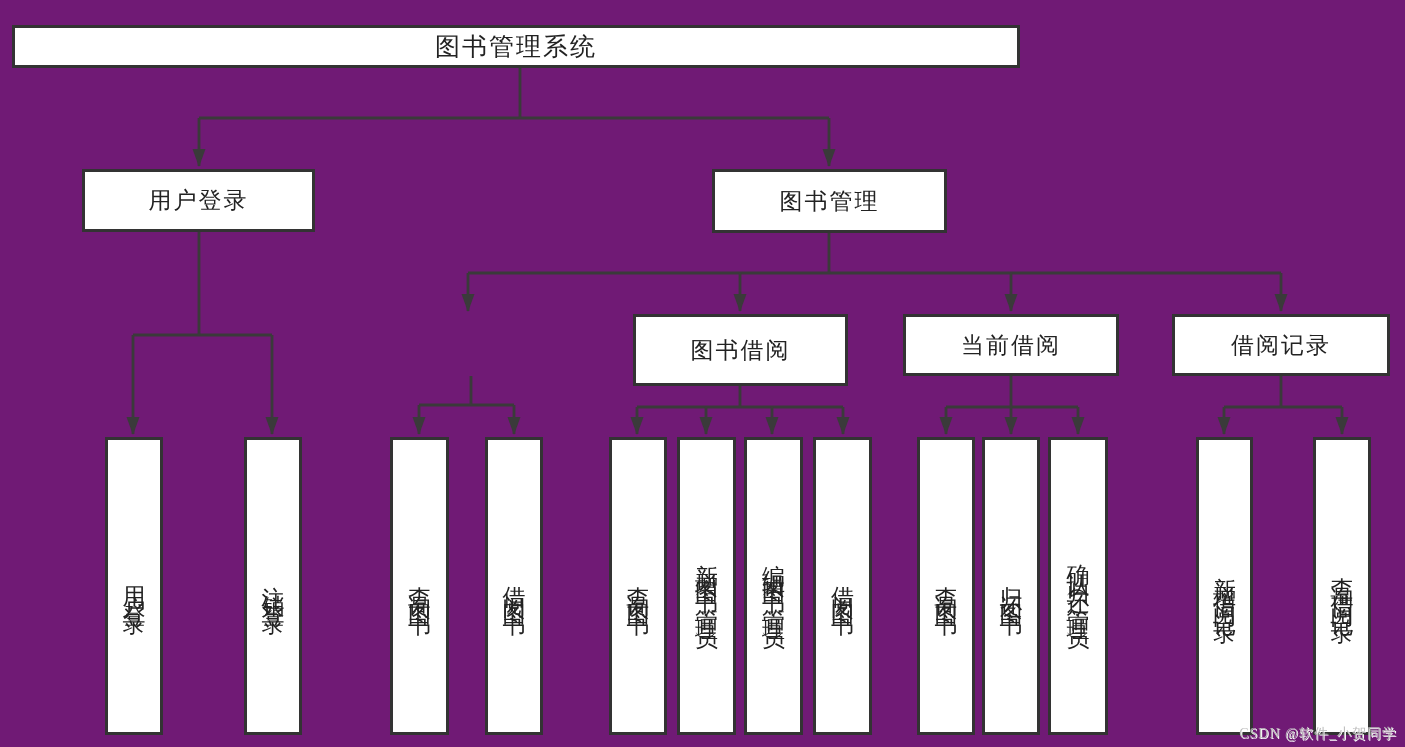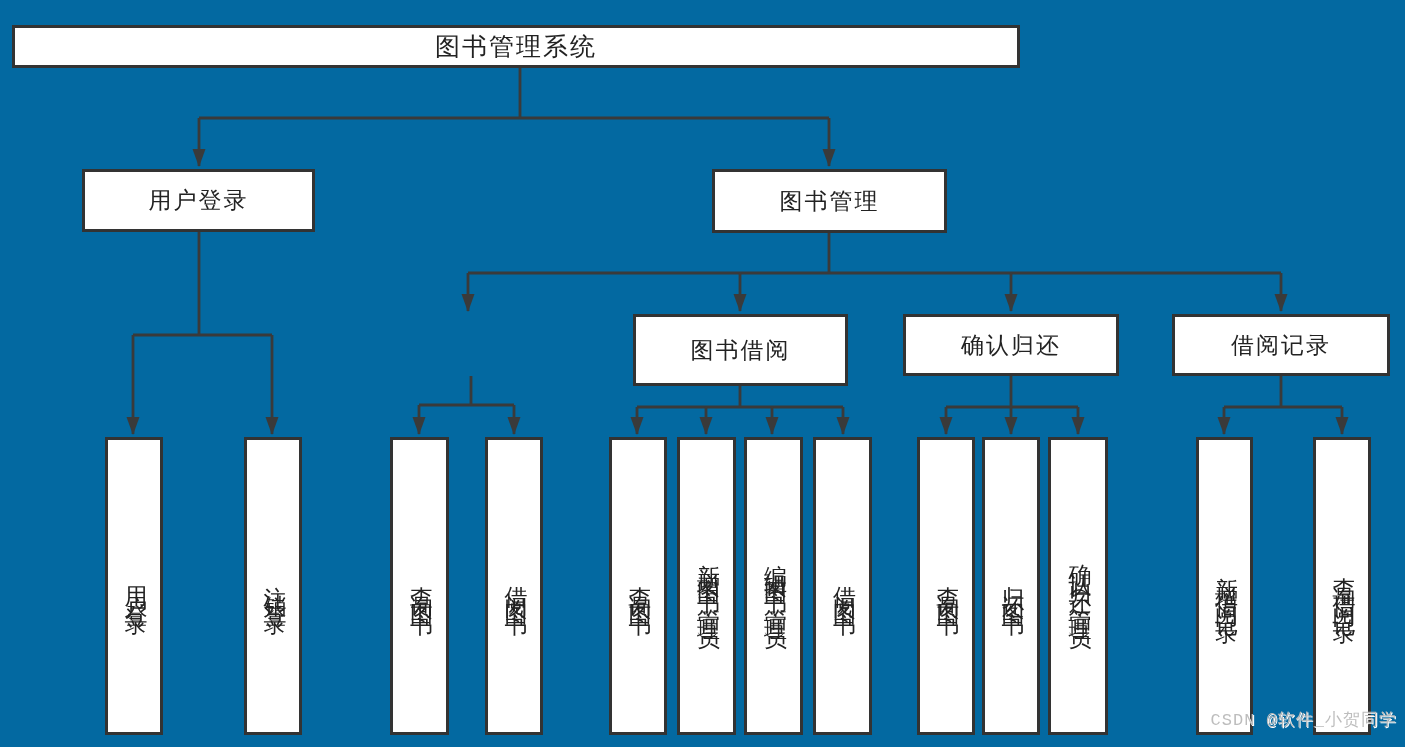--- a/index.html
+++ b/index.html
@@ -1,20 +1,20 @@
 <!DOCTYPE html>
 <html><head>
 <meta charset="utf-8">
 <style>
   html,body{margin:0;padding:0;background:#ffffff;}
   .page{
     position:relative;
     width:1405px;height:747px;
-    background:#0369a1;
-    font-family:Liberation Mono, monospace;
+    background:#701a75;
+    font-family:Liberation Serif, serif;
     overflow:hidden;
   }
   .connectors{position:absolute;left:0;top:0;width:1405px;height:747px;}
   .node{
     position:absolute;
     box-sizing:border-box;
     border:3px solid #333333;
     background:#ffffff;
     display:flex;
     align-items:center;
@@ -31,22 +31,22 @@
     writing-mode:vertical-rl;
     text-orientation:mixed;
     font-size:23px;
     letter-spacing:9px;
     line-height:1;
     white-space:nowrap;
   }
   .watermark{
     position:absolute;
     right:8px;
-    bottom:16px;
-    font-size:17px;
+    bottom:4px;
+    font-size:14px;
     color:#bdbdbd;
     text-shadow:1px 1px 0 #ffffff;
     z-index:3;
     letter-spacing:1px;
   }
 </style>
 </head>
 <body>
 
 <div class="page">
@@ -102,21 +102,21 @@
     <span>用户登录</span>
   </div>
   <div class="node branch" style="left:712px;top:169px;width:235px;height:64px;">
     <span>图书管理</span>
   </div>
 
   <div class="node branch" style="left:633px;top:314px;width:215px;height:72px;">
     <span>图书借阅</span>
   </div>
   <div class="node branch" style="left:903px;top:314px;width:216px;height:62px;">
-    <span>确认归还</span>
+    <span>当前借阅</span>
   </div>
   <div class="node branch" style="left:1172px;top:314px;width:218px;height:62px;">
     <span>借阅记录</span>
   </div>
 
   <div class="node leaf" style="left:105px;">
     <span class="leaf-label">用户登录</span>
   </div>
   <div class="node leaf" style="left:244px;">
     <span class="leaf-label">注销登录</span>

